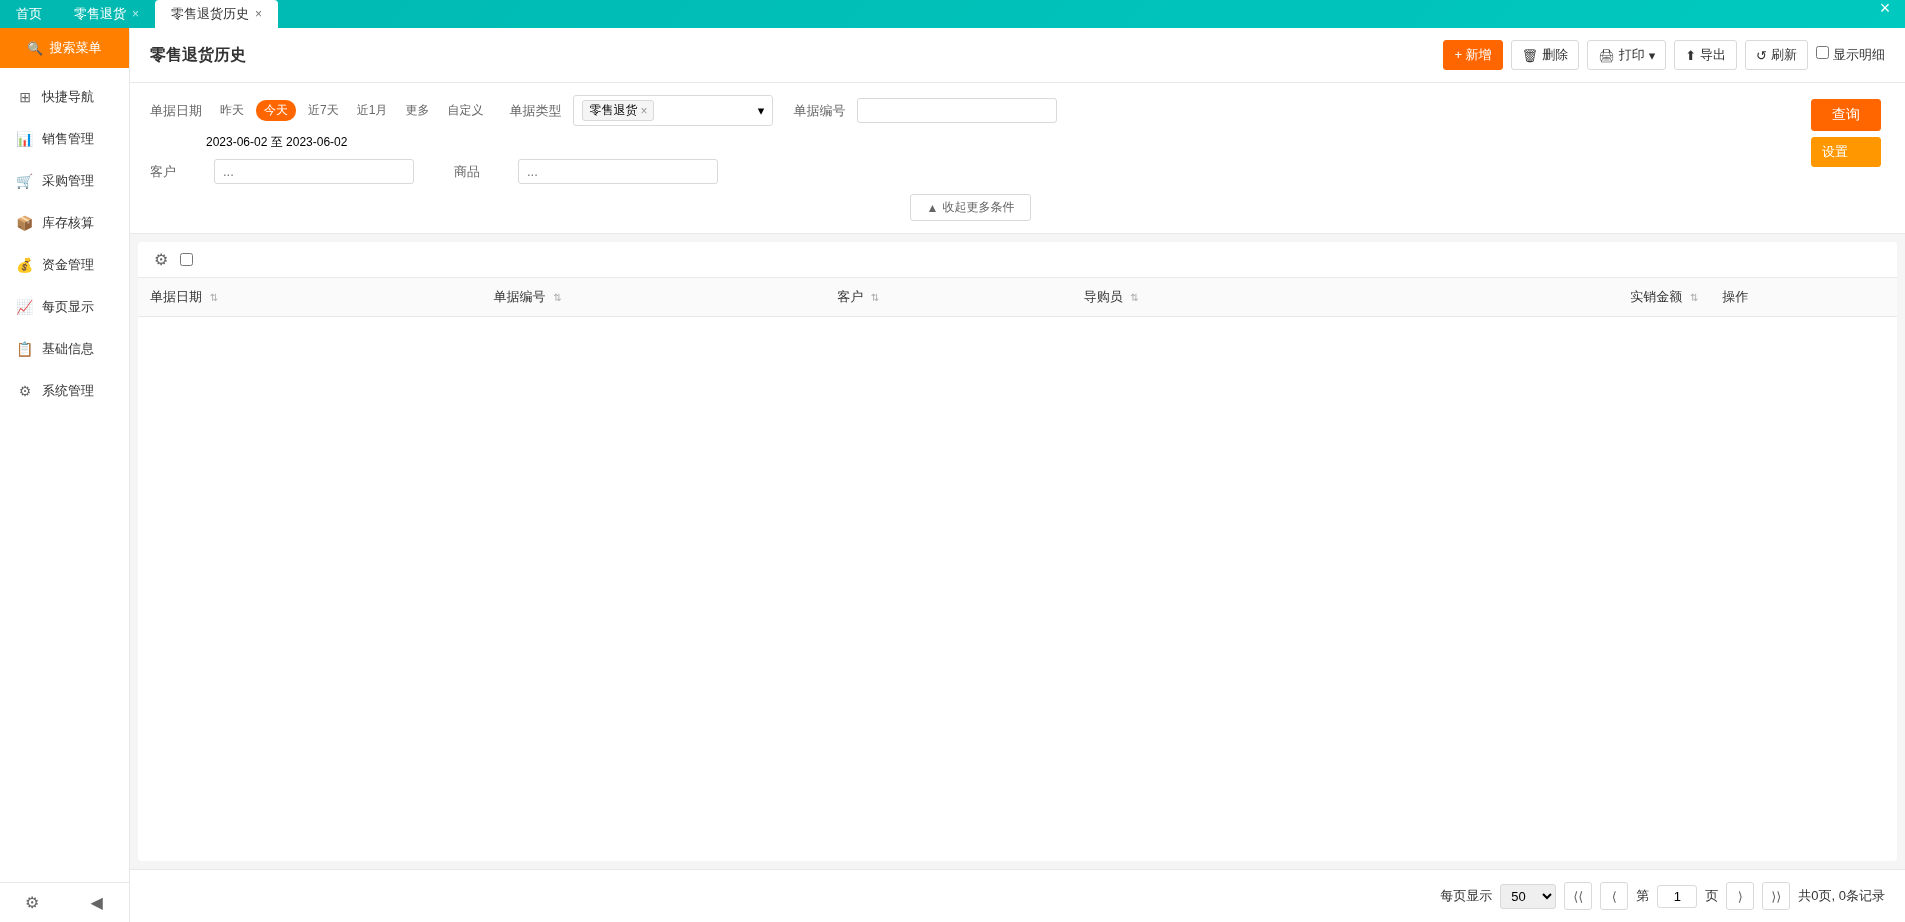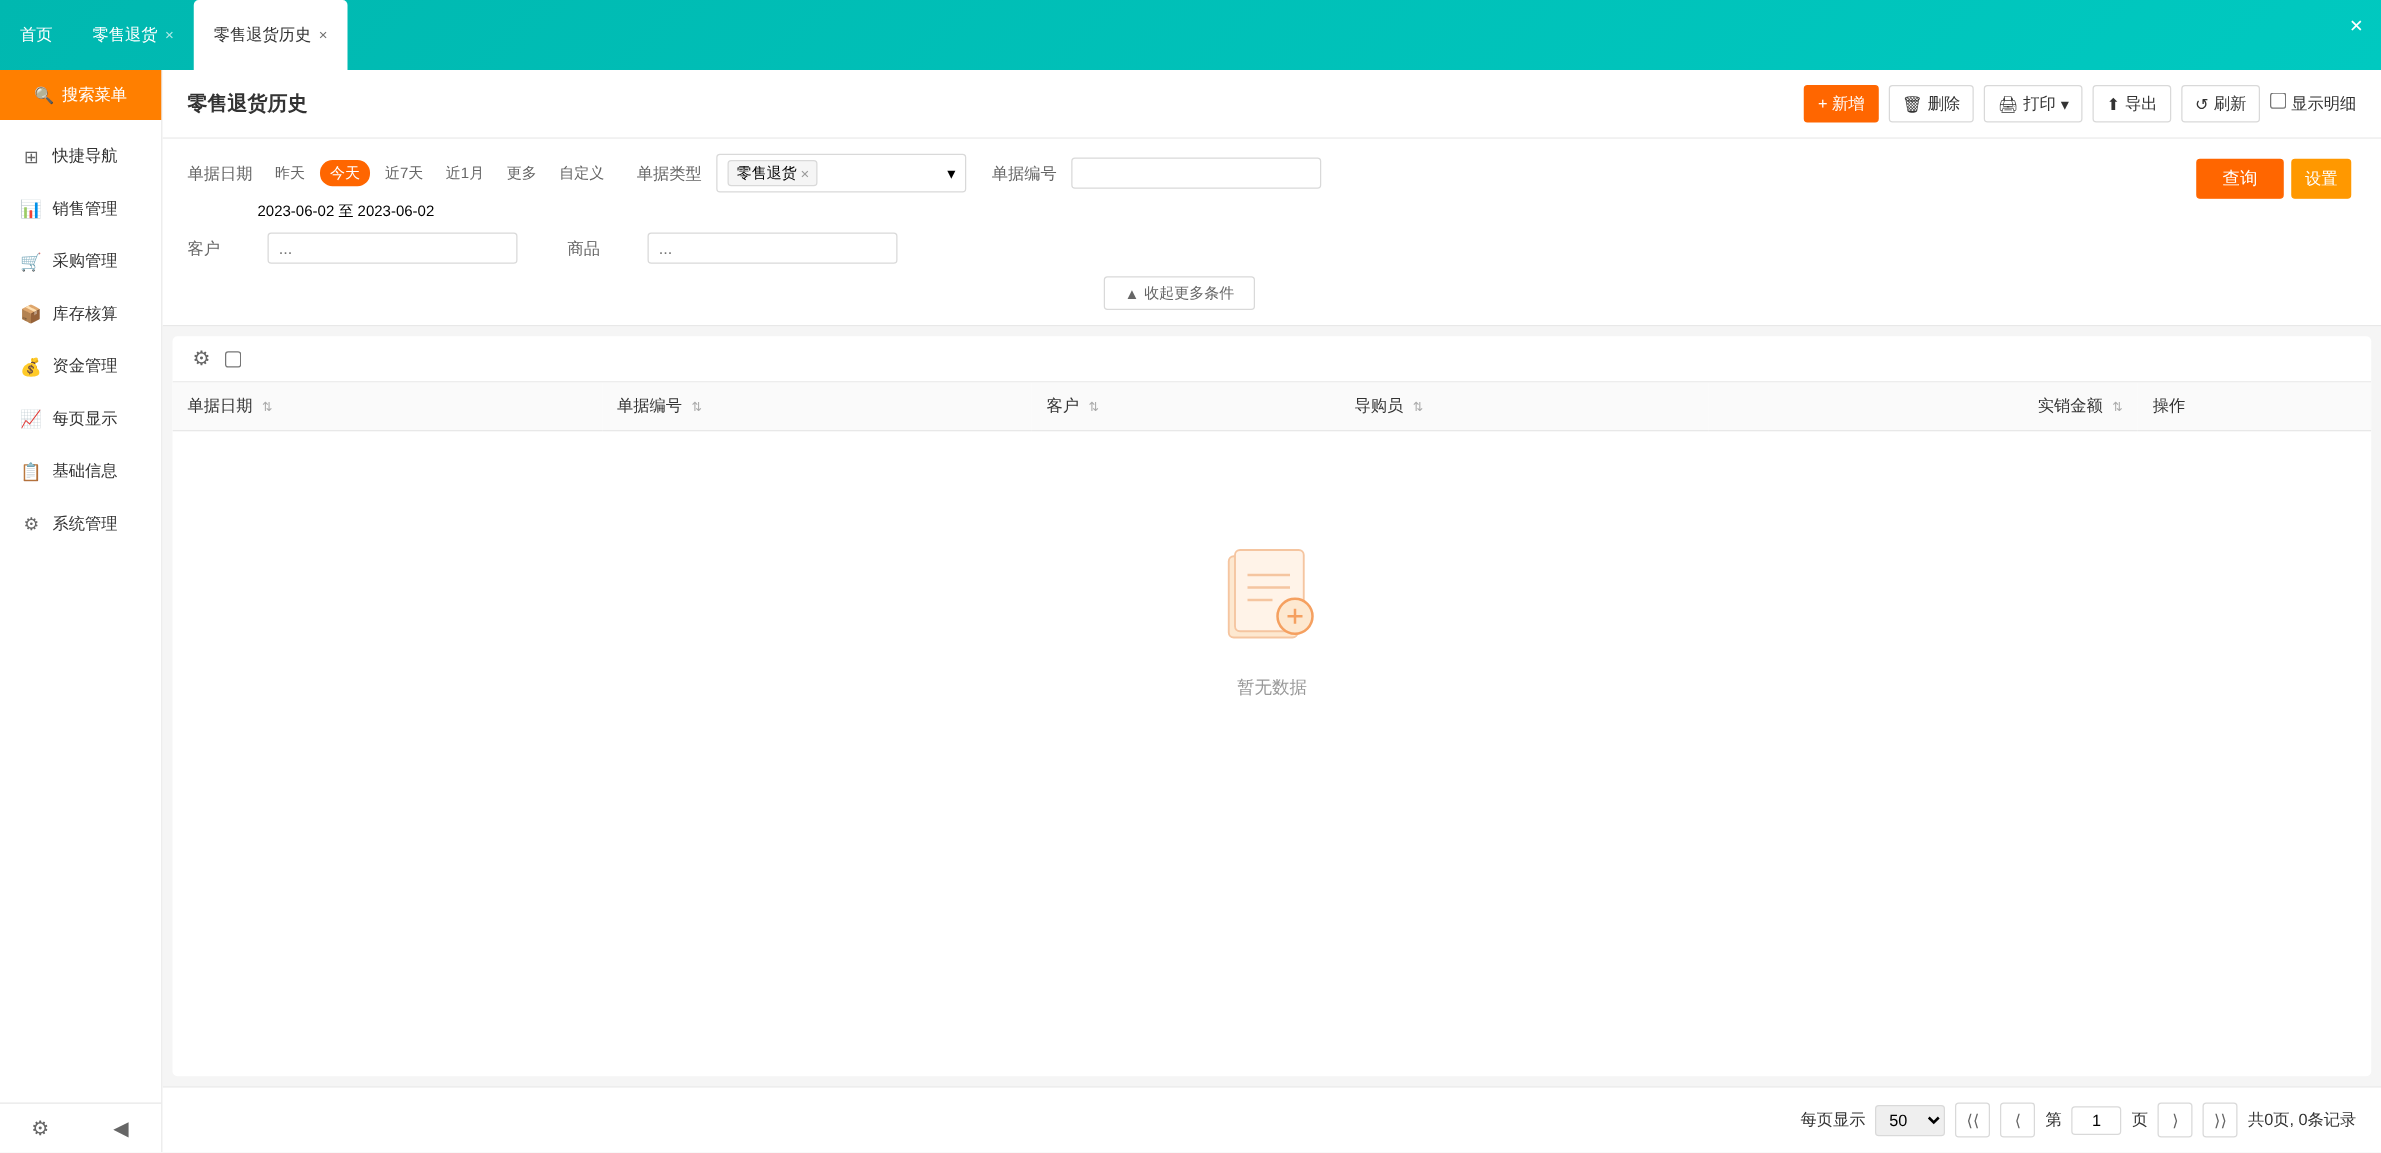--- a/index.html
+++ b/index.html
@@ -1,23 +1,23 @@
 <!DOCTYPE html>
 <html><head>
   <meta charset="utf-8">
   <style>
     * { box-sizing: border-box; margin: 0; padding: 0; font-family: 'Microsoft YaHei', Arial, sans-serif; }
     body { width: 1905px; height: 922px; overflow: hidden; background: #f5f5f5; display: flex; flex-direction: column; }
 
     
     .top-bar {
-      height: 56px;
+      height: 28px;
       background: linear-gradient(135deg, #00b8b0, #00c9c0);
       display: flex;
-      align-items: flex-start;
+      align-items: flex-end;
       padding: 0 0;
       flex-shrink: 0;
     }
     .top-bar-tabs {
       display: flex;
       align-items: center;
       height: 100%;
       flex: 1;
     }
     .top-tab {
@@ -539,21 +539,21 @@
           </div>
 
           <div style="display:flex; justify-content:center;">
             <div class="collapse-btn">
               <span>▲</span>
               <span>收起更多条件</span>
             </div>
           </div>
         </div>
 
-        <div style="display:flex; flex-direction:row; gap:6px; padding-top:4px; padding-right:4px;">
+        <div style="display:flex; flex-direction:column; gap:6px; padding-top:4px; padding-right:4px;">
           <button class="btn btn-query">
             <span>查询</span>
           </button>
           <button class="btn btn-setting">
             <span>设置</span>
           </button>
         </div>
       </div>
     </div>
 
@@ -589,33 +589,20 @@
             </th>
             <th>
               <span>操作</span>
             </th>
           </tr>
         </thead>
         <tbody>
         </tbody>
       </table>
 
-      <div class="empty-state">
-        <svg class="empty-icon" viewBox="0 0 100 100">
-          <rect x="15" y="20" width="55" height="65" rx="4" fill="#fde8d0" stroke="#f5c5a0" stroke-width="1.5"></rect>
-          <rect x="20" y="15" width="55" height="65" rx="4" fill="#fff3e8" stroke="#f5c5a0" stroke-width="1.5"></rect>
-          <line x1="30" y1="35" x2="64" y2="35" stroke="#f5c5a0" stroke-width="2"></line>
-          <line x1="30" y1="45" x2="64" y2="45" stroke="#f5c5a0" stroke-width="2"></line>
-          <line x1="30" y1="55" x2="50" y2="55" stroke="#f5c5a0" stroke-width="2"></line>
-          <circle cx="68" cy="68" r="14" fill="#fde8d0" stroke="#f5a060" stroke-width="2"></circle>
-          <line x1="62" y1="68" x2="74" y2="68" stroke="#f5a060" stroke-width="2"></line>
-          <line x1="68" y1="62" x2="68" y2="74" stroke="#f5a060" stroke-width="2"></line>
-        </svg>
-        <span>暂无数据</span>
-      </div>
     </div>
 
     <div class="pagination">
       <span>每页显示</span>
       <select class="page-size-select">
         <option value="50" selected="">50</option>
         <option value="100">100</option>
         <option value="200">200</option>
       </select>
       <div class="page-btn">⟨⟨</div>

